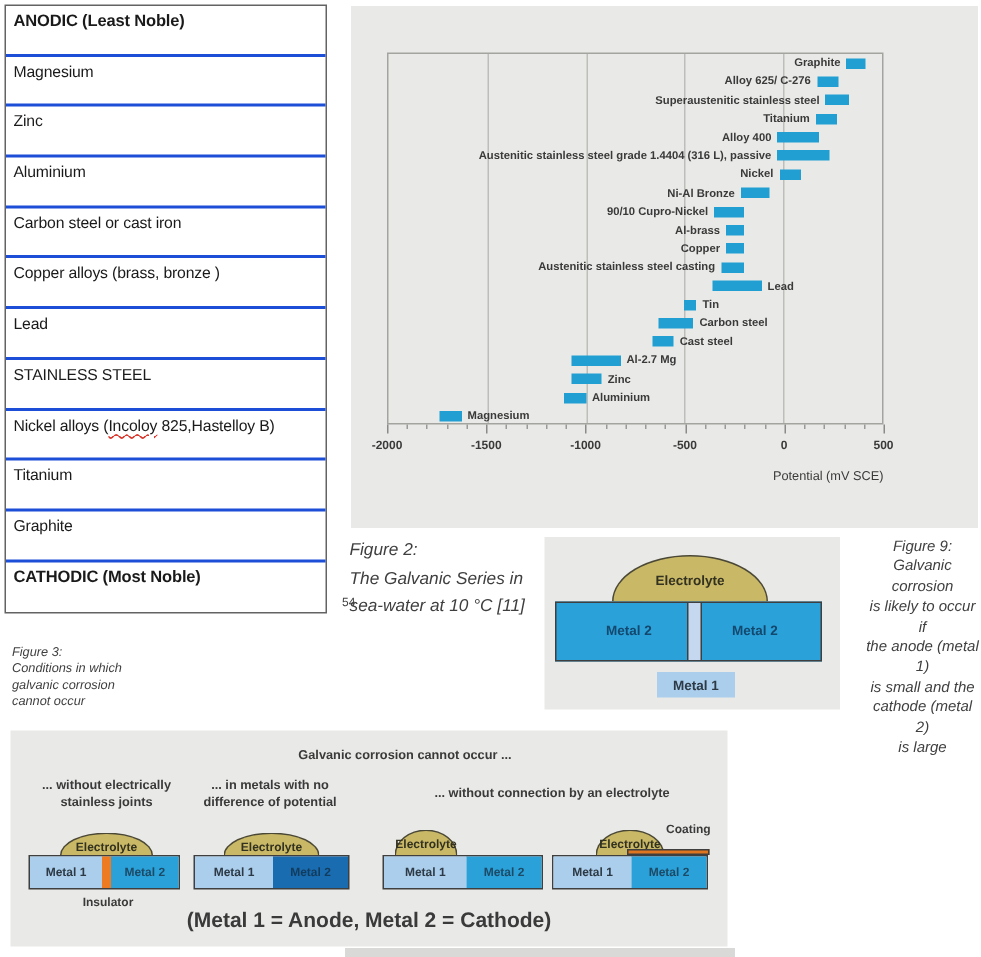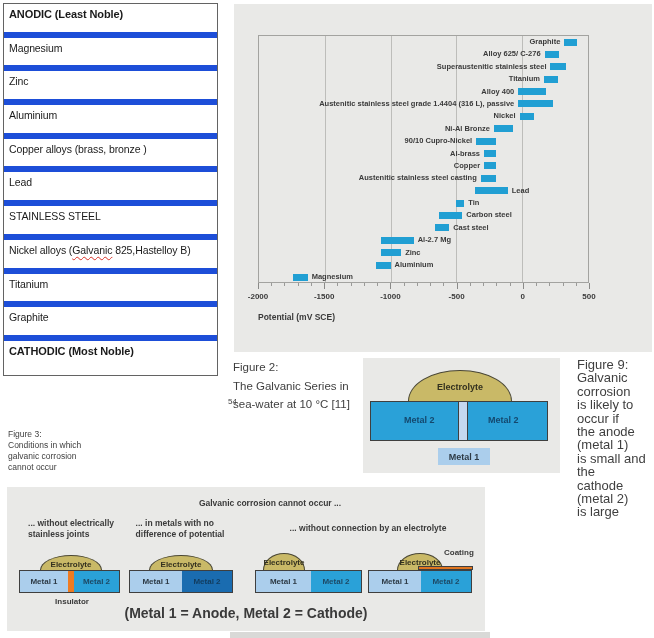--- a/index.html
+++ b/index.html
@@ -2,21 +2,21 @@
 <html><head>
 <meta charset="utf-8">
 <style>
   * { margin:0; padding:0; box-sizing:border-box; }
   html,body { background:#fff; }
   body { font-family:"Liberation Sans", sans-serif; }
   #canvas { position:relative; width:654px; height:638px; background:#fff; overflow:hidden; }
 
   
   #series-table { position:absolute; left:3px; top:3px; width:215px; border:1px solid #636363; background:#fff; }
-  .t-row { height:33.7px; border-bottom:6px solid #1d4ed8; font-size:10.5px; color:#1a1a1a; padding:4px 0 0 5px; letter-spacing:-0.1px; }
+  .t-row { height:33.7px; border-bottom:2px solid #1d4ed8; font-size:10.5px; color:#1a1a1a; padding:4px 0 0 5px; letter-spacing:-0.1px; }
   .t-row:last-child { border-bottom:none; }
   .t-row.bold { font-weight:bold; font-size:11px; }
   .misspelled { text-decoration:underline wavy #d93025 1px; text-underline-offset:2px; }
 
   
   #page-num { position:absolute; left:228px; top:397px; font-size:8px; font-weight:normal; color:#444; }
 
   
   #chart-panel { position:absolute; left:234px; top:4px; width:418px; height:348px; background:#e9e9e7; }
   #plot-area { position:absolute; left:24px; top:31px; width:331px; height:248px; border:1px solid #a3a3a0; }
@@ -24,42 +24,42 @@
   .bar-row { position:relative; height:12.4px; }
   .bar { position:absolute; top:2.5px; height:7px; background:#219fd3; }
   .bar-label { position:absolute; top:1px; font-size:7.5px; font-weight:bold; color:#3a3a3a; white-space:nowrap; line-height:10px; }
   .bar-label.left { text-align:right; padding-right:4px; }
   .bar-label.right { padding-left:4px; }
   #x-axis { position:absolute; left:24px; top:279px; width:331px; height:8px; }
   .tick { position:absolute; top:0; width:1px; background:#8a8a88; }
   .tick.major { height:6px; }
   .tick.minor { height:3px; background:#9a9a98; }
   .tick-label { position:absolute; top:9px; transform:translateX(-50%); font-size:8px; font-weight:bold; color:#3a3a3a; }
-  #axis-title { position:absolute; left:24px; top:308px; width:331px; text-align:left; font-size:8.5px; font-weight:bold; color:#3a3a3a; }
-
-  
-  .fig-caption { position:absolute; color:#3f3f3f; }
+  #axis-title { position:absolute; left:24px; top:308px; width:331px; text-align:right; font-size:8.5px; font-weight:normal; color:#3a3a3a; }
+
+  
+  .fig-caption { position:absolute; font-style:italic; color:#3f3f3f; }
   #fig2-caption { left:233px; top:358px; font-size:11.5px; line-height:18.5px; }
-  #fig9-caption { left:577px; top:358px; font-size:13px; line-height:13.4px; width:76px; }
+  #fig9-caption { left:577px; top:358px; font-size:10px; line-height:13.4px; width:76px;text-align:center; }
   #fig3-caption { left:8px; top:429px; font-size:8.5px; line-height:11px; }
 
   
   #fig9-panel { position:absolute; left:363px; top:358px; width:197px; height:115px; background:#e9e9e7; }
   .dome { position:absolute; background:#c9b967; border:1px solid #4a4735; border-bottom:none; border-radius:50% 50% 0 0 / 100% 100% 0 0; display:flex; justify-content:center; }
   #fig9-dome { left:45px; top:12px; width:104px; height:31px; }
   #fig9-dome .dome-label { margin-top:11px; font-size:9px; font-weight:bold; color:#33311f; }
   #fig9-bar { position:absolute; left:7px; top:43px; width:178px; height:40px; border:1px solid #3f3f3f; background:#2aa1d8; }
   .m2-label { position:absolute; top:13px; font-size:9px; font-weight:bold; color:#14486e; }
   #fig9-strip { position:absolute; left:87px; top:0; width:10px; height:38px; background:#c5d8ef; border-left:1px solid #3f3f3f; border-right:1px solid #3f3f3f; }
   #fig9-legend { position:absolute; left:75px; top:90px; width:52px; height:17px; background:#abceec; display:flex; align-items:center; justify-content:center; font-size:9px; font-weight:bold; color:#2d3a45; }
 
   
   #bottom-panel { position:absolute; left:7px; top:487px; width:478px; height:144px; background:#e9e9e7; }
   #bp-heading { position:absolute; left:0; top:11px; width:100%; text-align:center; font-size:8.5px; font-weight:bold; color:#3a3a3a;padding-left:48px; }
-  .col-head { position:absolute; transform:translateX(-50%); text-align:left; font-size:8.5px; font-weight:bold; color:#3a3a3a; line-height:10.5px; white-space:nowrap; }
+  .col-head { position:absolute; transform:translateX(-50%); text-align:center; font-size:8.5px; font-weight:bold; color:#3a3a3a; line-height:10.5px; white-space:nowrap; }
   .bp-dome { display:flex; justify-content:center; }
   .bp-dome .dome-label { margin-top:4px; font-size:8px; font-weight:bold; color:#33311f; }
   .metal-bar { position:absolute; height:23px; border:1px solid #3f3f3f; display:flex; }
   .metal { height:100%; display:flex; align-items:center; justify-content:center; font-size:8px; font-weight:bold; }
   .metal.m1 { background:#abceec; color:#2d3a45; }
   .metal.m2 { background:#2aa1d8; color:#1d4a66; }
   .metal.m2dark { background:#1a6cb0; color:#123c5e; }
   .metal.insulator { background:#ee7b22; }
   #bp-insulator-label { position:absolute; left:65px; top:110px; transform:translateX(-50%); font-size:8px; font-weight:bold; color:#3a3a3a; }
   #bp-coating { position:absolute; left:411px; top:79px; width:55px; height:4px; background:#e0751f; border:1px solid #3f3f3f; }
@@ -71,24 +71,25 @@
 </head>
 <body>
 
 <div id="canvas">
 
   <div id="series-table">
     <div class="t-row bold">ANODIC (Least Noble)</div>
     <div class="t-row">Magnesium</div>
     <div class="t-row">Zinc</div>
     <div class="t-row">Aluminium</div>
+    <div class="t-row">Carbon steel or cast iron</div>
     <div class="t-row">Copper alloys (brass, bronze )</div>
     <div class="t-row">Lead</div>
     <div class="t-row">STAINLESS STEEL</div>
-    <div class="t-row"><span>Nickel alloys (</span><span class="misspelled">Galvanic</span><span> 825,Hastelloy B)</span></div>
+    <div class="t-row"><span>Nickel alloys (</span><span class="misspelled">Incoloy</span><span> 825,Hastelloy B)</span></div>
     <div class="t-row">Titanium</div>
     <div class="t-row">Graphite</div>
     <div class="t-row bold">CATHODIC (Most Noble)</div>
   </div>
 
   <div id="page-num">54</div>
 
   <div id="chart-panel">
     <div id="plot-area">
         <div class="gridline" style="left: 20%;"></div>

